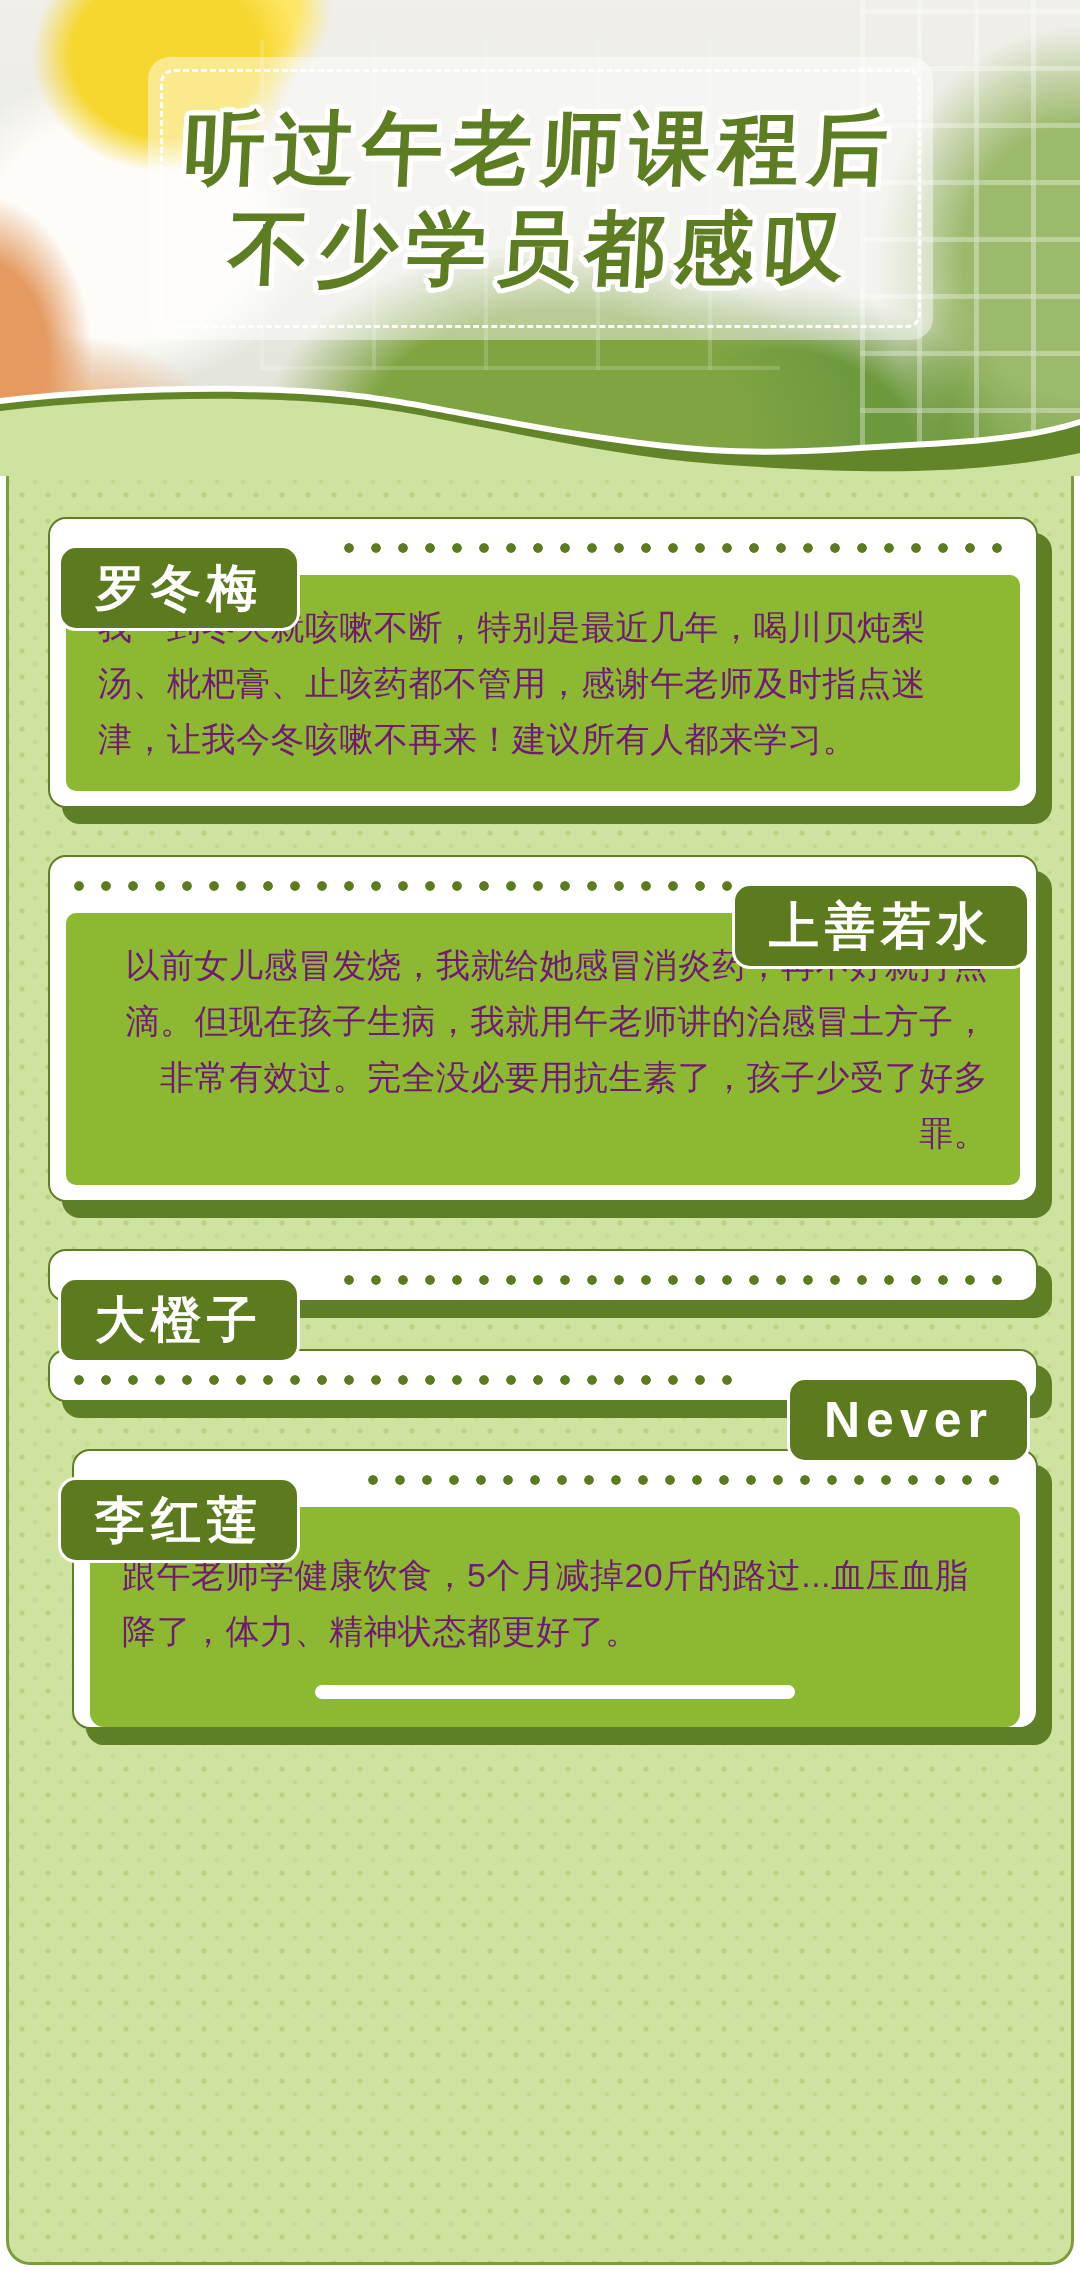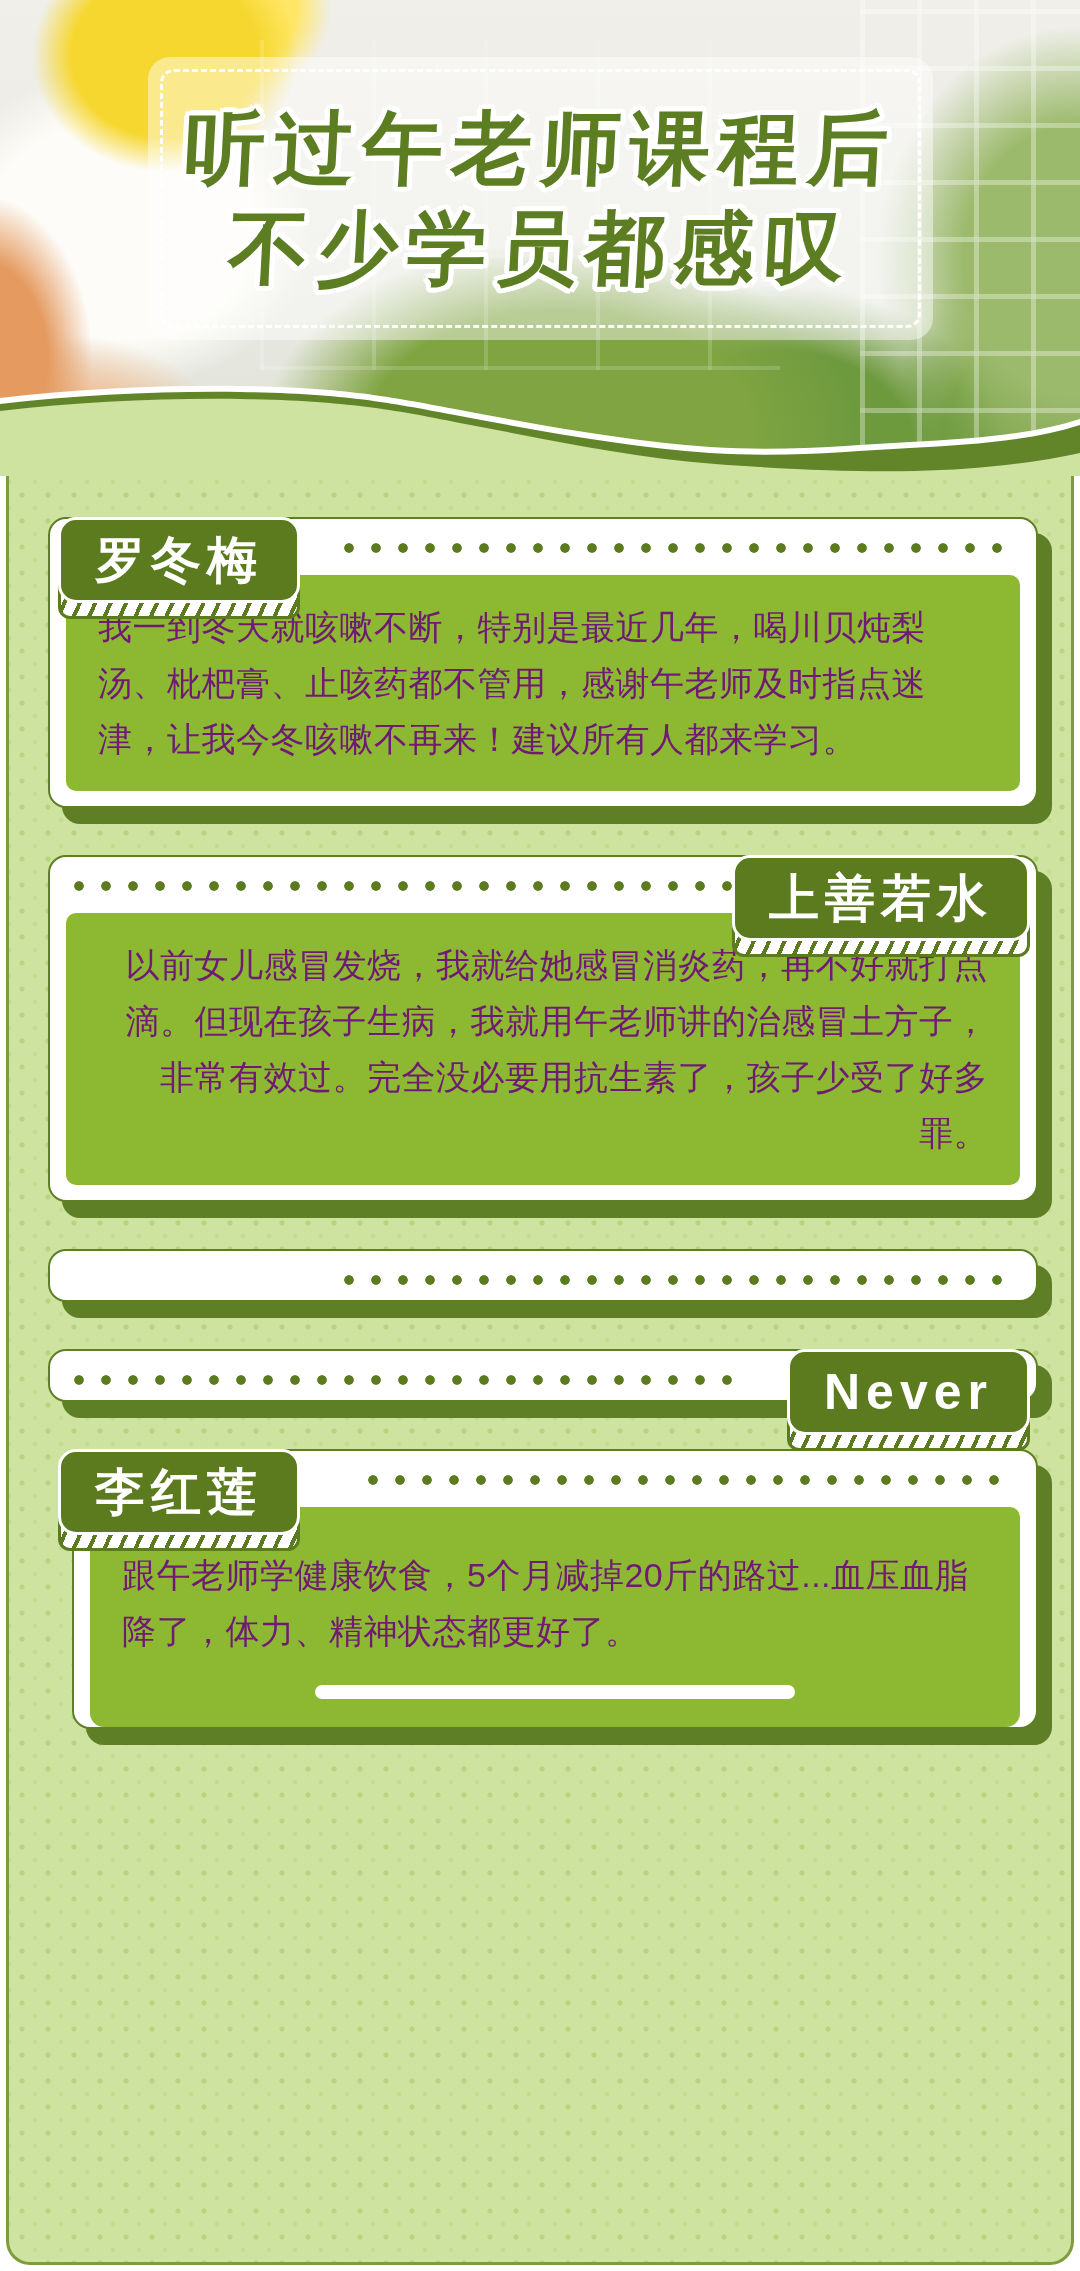--- a/index.html
+++ b/index.html
@@ -92,20 +92,21 @@
   .badge-wrap { position: absolute; top: 0; z-index: 3; display: inline-block; }
   .block.left  .badge-wrap { left: 10px; }
   .block.right .badge-wrap { right: 8px; }
   .badge {
     position: relative; z-index: 2;
     background: #5b7b1e; color: #ffffff;
     font-size: 50px; font-weight: bold; letter-spacing: 6px;
     height: 80px; line-height: 80px; padding: 0 34px;
     border: 3px solid #ffffff; border-radius: 18px;
     white-space: nowrap;
+    margin-top: 28px;
   }
   .badge-base {
     position: absolute; left: 0; right: 0; top: 62px; height: 34px;
     border: 3px solid #5b7b1e; border-radius: 8px 8px 12px 12px;
     background: repeating-linear-gradient(115deg, #ffffff 0 10px, #5b7b1e 10px 14px);
     z-index: 1;
   }
   .panel {
     position: relative; z-index: 1;
     margin-top: 47px;
@@ -190,20 +191,24 @@
       </div>
       <div class="panel">
         <div class="dots"></div>
         <div class="card">
           <span>以前女儿感冒发烧，我就给她感冒消炎药，再不好就打点滴。但现在孩子生病，我就用午老师讲的治感冒土方子，非常有效过。完全没必要用抗生素了，孩子少受了好多罪。</span>
         </div>
       </div>
     </section>
 
     <section class="block s3 left">
+      <div class="badge-wrap">
+        <div class="badge">大橙子</div>
+        <div class="badge-base"></div>
+      </div>
       <div class="panel">
         <div class="dots"></div>
       </div>
     </section>
 
     <section class="block s4 right">
       <div class="badge-wrap">
         <div class="badge">Never</div>
         <div class="badge-base"></div>
       </div>

